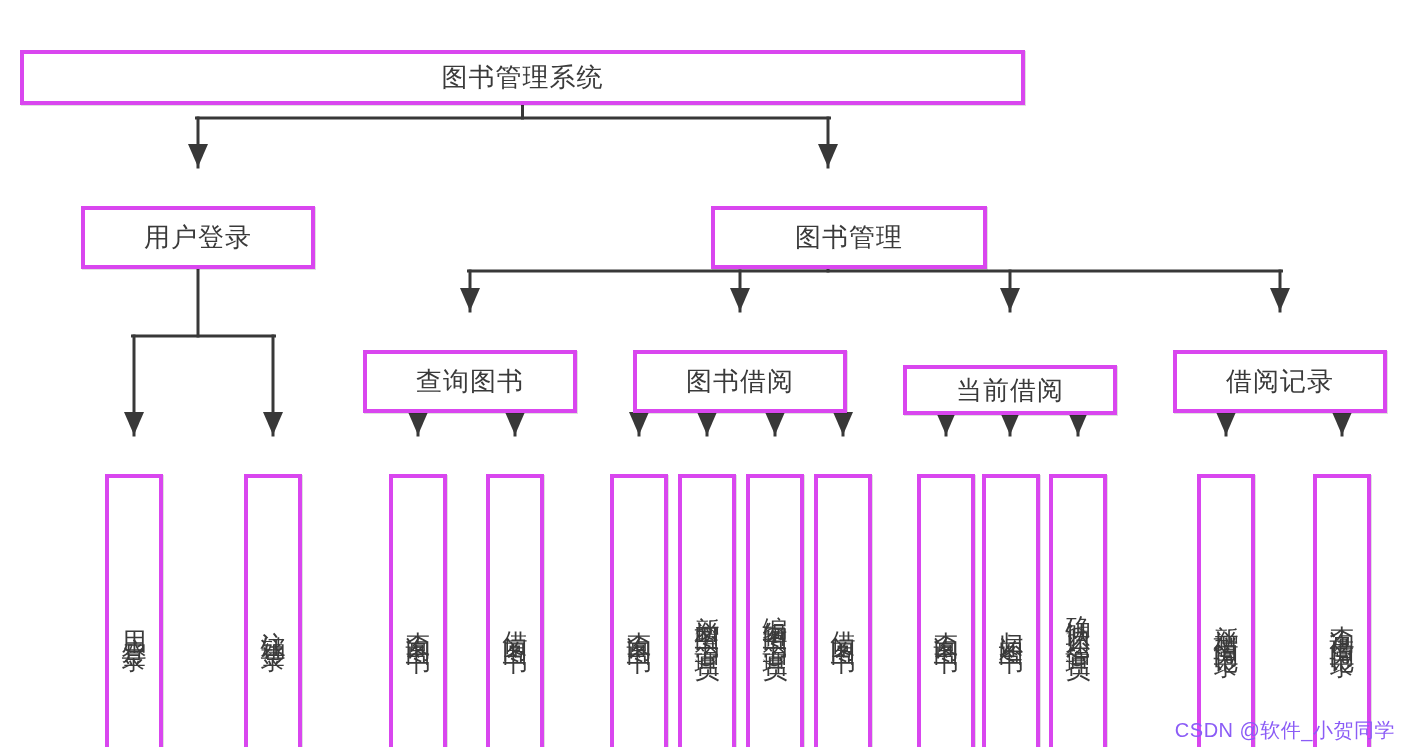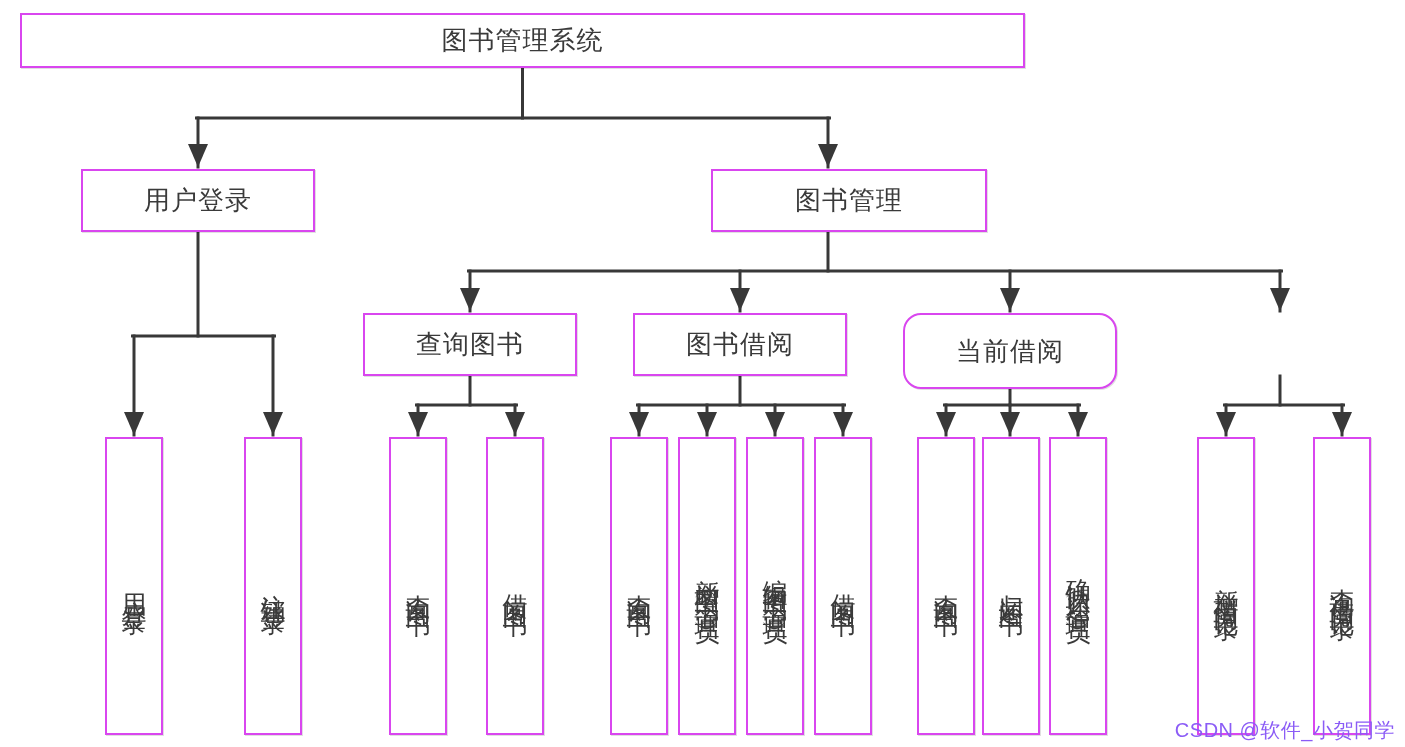--- a/index.html
+++ b/index.html
@@ -12,29 +12,30 @@
     overflow: hidden;
   }
   #connectors {
     position: absolute;
     left: 0; top: 0;
     width: 1405px; height: 747px;
   }
   .box {
     position: absolute;
     box-sizing: border-box;
-    border: 2px solid #d946ef;
+    border: 4px solid #d946ef;
     background: #ffffff;
     display: flex;
     align-items: center;
     justify-content: center;
     color: #3a3a3a;
     font-size: 26px;
     letter-spacing: 1px;
     box-shadow: 1px 1px 0 rgba(0,0,0,0.12);
+    margin-top: 37px;
   }
   .vbox span {
     writing-mode: vertical-rl;
     text-orientation: mixed;
     font-size: 25px;
     letter-spacing: 6px;
     line-height: 1;
     color: #3a3a3a;
     white-space: nowrap;
   }
@@ -103,21 +104,22 @@
     </g>
   </svg>
 
   <div class="box" style="left:20px; top:13px; width:1005px; height:55px;">图书管理系统</div>
 
   <div class="box" style="left:81px; top:169px; width:234px; height:63px;">用户登录</div>
   <div class="box" style="left:711px; top:169px; width:276px; height:63px;">图书管理</div>
 
   <div class="box" style="left:363px; top:313px; width:214px; height:63px;">查询图书</div>
   <div class="box" style="left:633px; top:313px; width:214px; height:63px;">图书借阅</div>
-  <div class="box" style="left:903px; top:313px; width:214px; height:76px;border-radius:18px;">当前借阅</div>
+  <div class="box" style="left:903px; top:328px; width:214px; height:50px;">当前借阅</div>
+  <div class="box" style="left:1173px; top:313px; width:214px; height:63px;">借阅记录</div>
 
   <div class="box vbox" style="left:105px; top:437px; width:58px; height:298px;">
     <span>用户登录</span>
   </div>
   <div class="box vbox" style="left:244px; top:437px; width:58px; height:298px;">
     <span>注销登录</span>
   </div>
 
   <div class="box vbox" style="left:389px; top:437px; width:58px; height:298px;">
     <span>查询图书</span>

